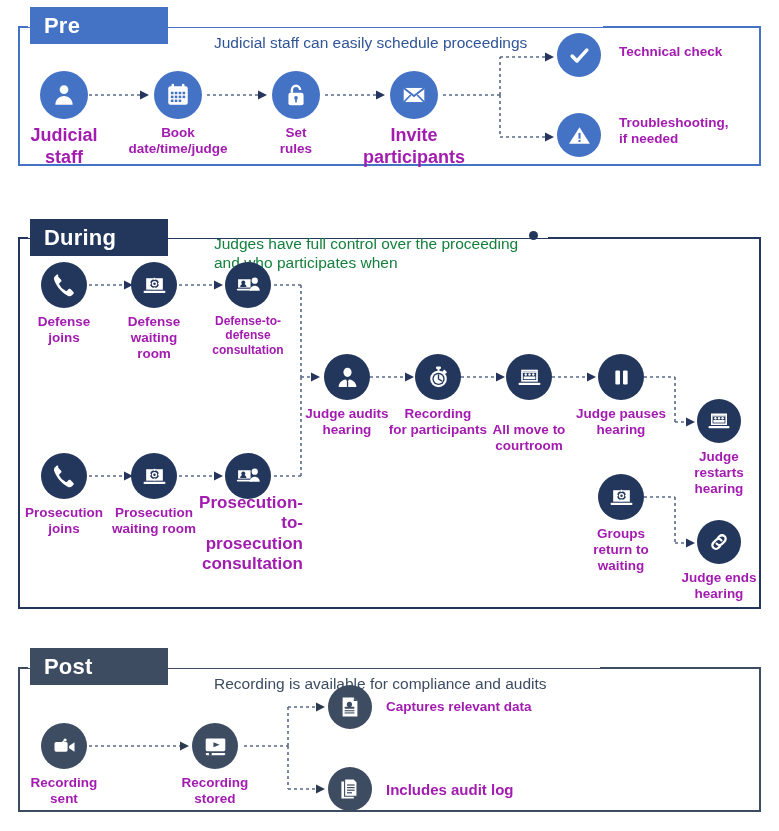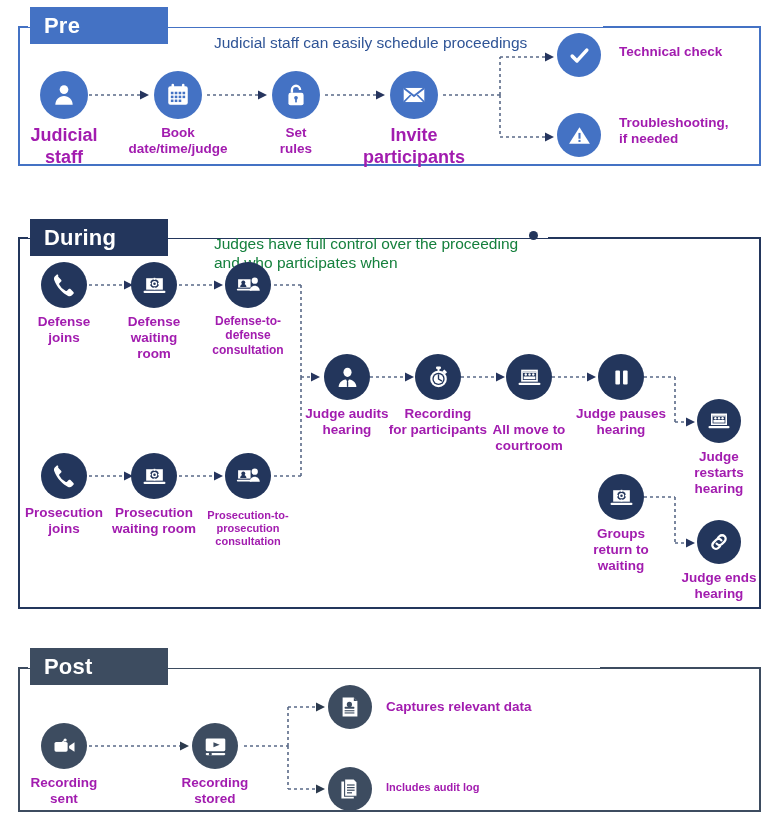--- a/index.html
+++ b/index.html
@@ -314,21 +314,21 @@
   <div class="circle" style="width:46px;height:46px;">
     <svg width="25" height="25" viewBox="0 0 24 24">
           <path d="M2 6h12v8H2z" fill="#fff"></path>
           <rect x="0.8" y="15" width="14.4" height="1.8" rx=".9" fill="#fff"></rect>
           <circle cx="7" cy="9" r="1.9" fill="#23365C"></circle>
           <path d="M4 13.4c0-1.7 1.3-3 3-3s3 1.3 3 3z" fill="#23365C"></path>
           <circle cx="18" cy="7.4" r="3" fill="#fff"></circle>
           <path d="M13.2 17c0-2.6 2.1-4.8 4.8-4.8s4.8 2.2 4.8 4.8z" fill="#fff"></path>
         </svg>
   </div>
-  <div class="nlabel" style="left:-32px;top:56px;width:110px;font-size:11px;">Prosecution-to-
+  <div class="nlabel" style="left:-32px;top:40px;width:110px;font-size:17px;text-align:right;">Prosecution-to-
 prosecution
 consultation</div>
 </div>
 
 <div class="node" style="--accent:#23365C;left:324px;top:354px;">
   <div class="circle" style="width:46px;height:46px;">
     <svg width="25" height="25" viewBox="0 0 24 24">
           <ellipse cx="12" cy="7" rx="3.9" ry="4.4" fill="#fff"></ellipse>
           <path d="M3.5 21c0-4.2 3.8-7.4 8.5-7.4s8.5 3.2 8.5 7.4z" fill="#fff"></path>
           <path d="M10.2 12.8 12 17l1.8-4.2-1.8-.8z" fill="#23365C"></path>
@@ -436,20 +436,23 @@
   <div class="nlabel" style="left:-24px;top:50px;width:92px;font-size:13.5px;">Judge ends
 hearing</div>
 </div>
 
 <div class="section" style="--accent:#3D4C60; left:18px; top:667px; width:743px; height:145px;">
   <div class="frame"></div>
   <div class="frame-gap" style="left:10px;width:572px;"></div>
 </div>
 <div class="badge" style="--accent:#3D4C60;background:#3D4C60;left:30px;top:648px;width:138px;height:37px;font-size:22px;">
   <span>Post</span>
+</div>
+<div class="sec-title" style="--accent:#3D4C60;color:#3D4C60;left:186px;top:657px;width:420px;font-size:15.5px;">
+  <span>Recording is available for compliance and audits</span>
 </div>
 
 <div class="conn" style="left:0;top:667px;width:779px;height:145px;">
   <svg width="779" height="145">
     <g stroke="#5A6A88" stroke-width="1.6" fill="none" stroke-dasharray="3,3">
       <line x1="89" y1="79" x2="180" y2="79"></line>
       <line x1="244" y1="79" x2="288" y2="79"></line>
       <line x1="288" y1="79" x2="288" y2="40"></line>
       <line x1="288" y1="40" x2="316" y2="40"></line>
       <line x1="288" y1="79" x2="288" y2="122"></line>
@@ -507,16 +510,16 @@
   <div class="circle" style="width:44px;height:44px;">
     <svg width="24" height="24" viewBox="0 0 24 24">
           <path d="M3.4 4.4h9.4l3 3v14.2H3.4z" fill="#fff"></path>
           <path d="M6.6 2h9.4l3 3v14.2H6.6z" fill="#fff" stroke="#3D4C60" stroke-width="1.1"></path>
           <rect x="9" y="7.4" width="7.6" height="1.2" fill="#3D4C60"></rect>
           <rect x="9" y="10" width="7.6" height="1.2" fill="#3D4C60"></rect>
           <rect x="9" y="12.6" width="7.6" height="1.2" fill="#3D4C60"></rect>
           <rect x="9" y="15.2" width="5" height="1.2" fill="#3D4C60"></rect>
         </svg>
   </div>
-  <div class="nlabel left" style="left:58px;top:14px;width:210px;font-size:11px;">Includes audit log</div>
+  <div class="nlabel left" style="left:58px;top:14px;width:210px;font-size:15px;">Includes audit log</div>
 </div>
 
 </div>
 
 </body></html>

